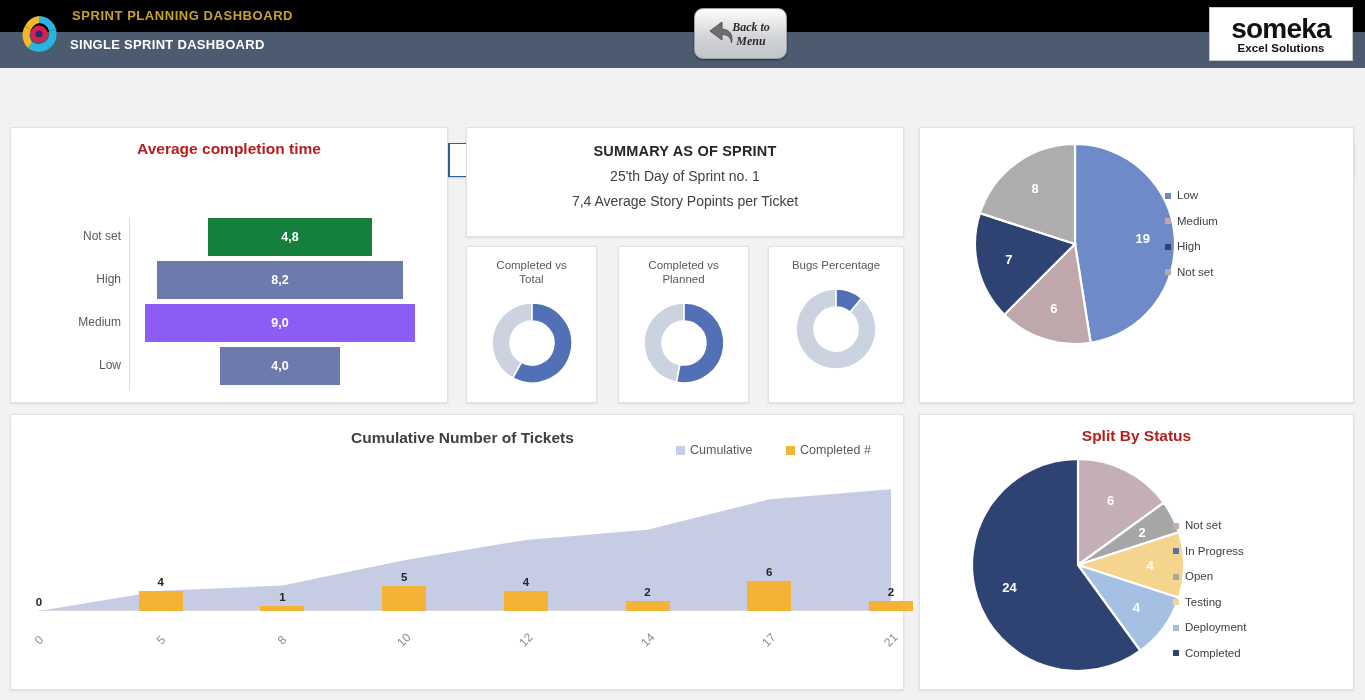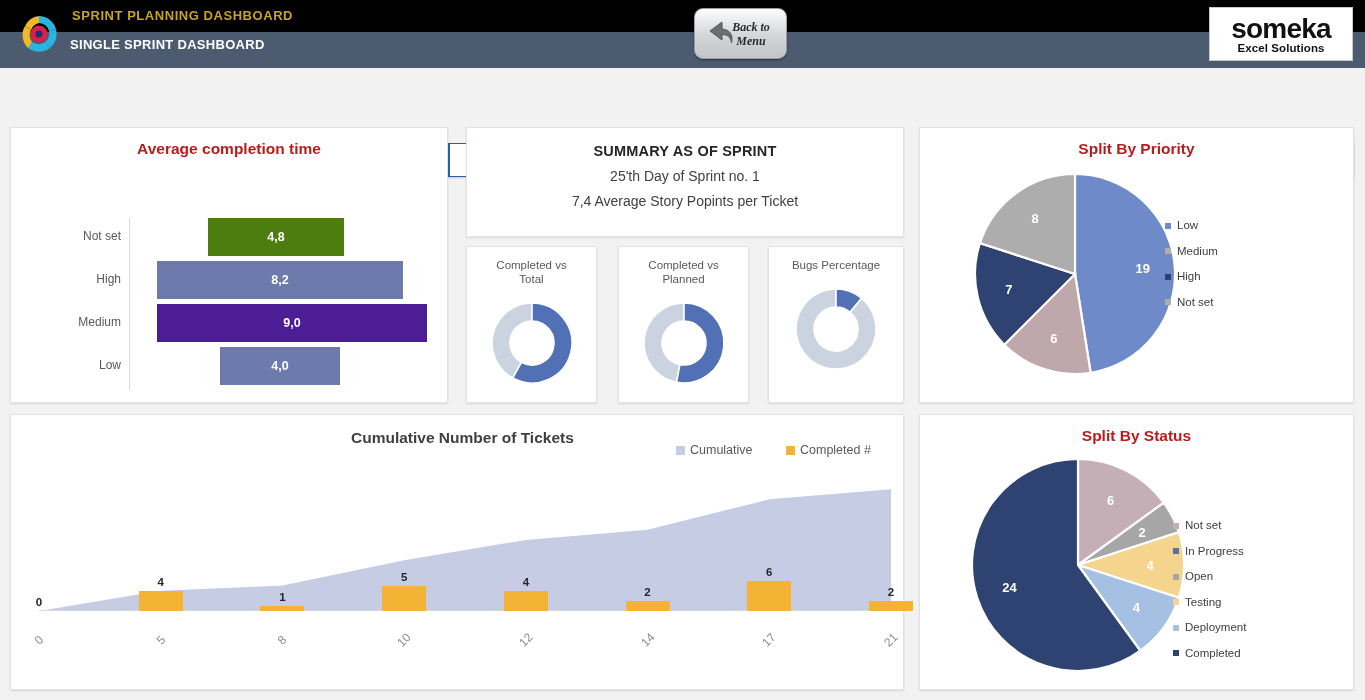--- a/index.html
+++ b/index.html
@@ -178,29 +178,29 @@
     <div class="fvalue" style="border-color: rgb(141, 107, 119);">Sprint Day #</div>
   </div>
 </div>
 
 <div class="panel" id="p-avg">
   <div class="ptitle">Average completion time</div>
   <div class="barchart" id="avg-bars">
     <div class="baxis"></div>
   <div class="brow" style="top: 48px;">
         <div class="blabel2">Not set</div>
-        <div class="bbar" style="left: 197px; width: 136px; background: #4d7c0f;">4,8</div>
+        <div class="bbar" style="left: 197px; width: 164px; background: #15803d;">4,8</div>
       </div>
       <div class="brow" style="top: 91px;">
         <div class="blabel2">High</div>
         <div class="bbar" style="left: 146px; width: 246px; background: rgb(108, 123, 171);">8,2</div>
       </div>
       <div class="brow" style="top: 134px;">
         <div class="blabel2">Medium</div>
-        <div class="bbar" style="left: 146px; width: 270px; background: #4c1d95;">9,0</div>
+        <div class="bbar" style="left: 134px; width: 270px; background: #8b5cf6;">9,0</div>
       </div>
       <div class="brow" style="top: 177px;">
         <div class="blabel2">Low</div>
         <div class="bbar" style="left: 209px; width: 120px; background: rgb(108, 123, 171);">4,0</div>
       </div>
     </div>
 </div>
 
 <div class="panel" id="p-sum">
   <div class="stitle">SUMMARY AS OF SPRINT</div>
@@ -240,21 +240,20 @@
   </div>
   <div class="donutwrap">
       <svg id="donut-2" width="98" height="98" viewBox="0 0 98 98">
         <path d="M 74.4969595899476 18.17947028896843 A 40 40 0 1 1 48.99999999999999 9 L 48.99999999999999 27 A 22 22 0 1 0 63.02332777447117 32.04870865893264 Z" fill="#ccd3e0" stroke="#fff" stroke-width="1.6"></path>
         <path d="M 49 9 A 40 40 0 0 1 74.4969595899476 18.17947028896843 L 63.02332777447117 32.04870865893264 A 22 22 0 0 0 49 27 Z" fill="#5270b5" stroke="#fff" stroke-width="1.6"></path>
       </svg>
     </div>
 </div>
 
 <div class="panel" id="p-prio">
-  <div class="ptitle" style="margin-top:12px">Split By Priority</div>
   <div class="piearea">
     <svg id="pie-prio" width="230" height="220" viewBox="0 0 230 220" style="position:absolute;left:42px;top:8px">
         <path d="M 113 108 L 113 8 A 100 100 0 0 1 128.6434465040231 206.76883405951378 Z" fill="#6e8ac9" stroke="#fff" stroke-width="2.2"></path>
         <text x="180.7903786938527" y="107.16478149050654" fill="#fff" font-family="&quot;Liberation Sans&quot;, sans-serif" font-size="13" font-weight="bold" text-anchor="middle">19</text>
         <path d="M 113 108 L 128.6434465040231 206.76883405951378 A 100 100 0 0 1 42.28932188134526 178.71067811865476 Z" fill="#bfa8ac" stroke="#fff" stroke-width="2.2"></path>
         <text x="91.98684438250355" y="177.17184310807045" fill="#fff" font-family="&quot;Liberation Sans&quot;, sans-serif" font-size="13" font-weight="bold" text-anchor="middle">6</text>
         <path d="M 113 108 L 42.28932188134526 178.71067811865476 A 100 100 0 0 1 17.894348370484636 77.09830056250527 Z" fill="#2e4372" stroke="#fff" stroke-width="2.2"></path>
         <text x="46.878845412957986" y="128.37428474220155" fill="#fff" font-family="&quot;Liberation Sans&quot;, sans-serif" font-size="13" font-weight="bold" text-anchor="middle">7</text>
         <path d="M 113 108 L 17.894348370484636 77.09830056250527 A 100 100 0 0 1 112.99999999999999 8 Z" fill="#adadad" stroke="#fff" stroke-width="2.2"></path>
         <text x="73.03060284411183" y="57.486844382503584" fill="#fff" font-family="&quot;Liberation Sans&quot;, sans-serif" font-size="13" font-weight="bold" text-anchor="middle">8</text>

